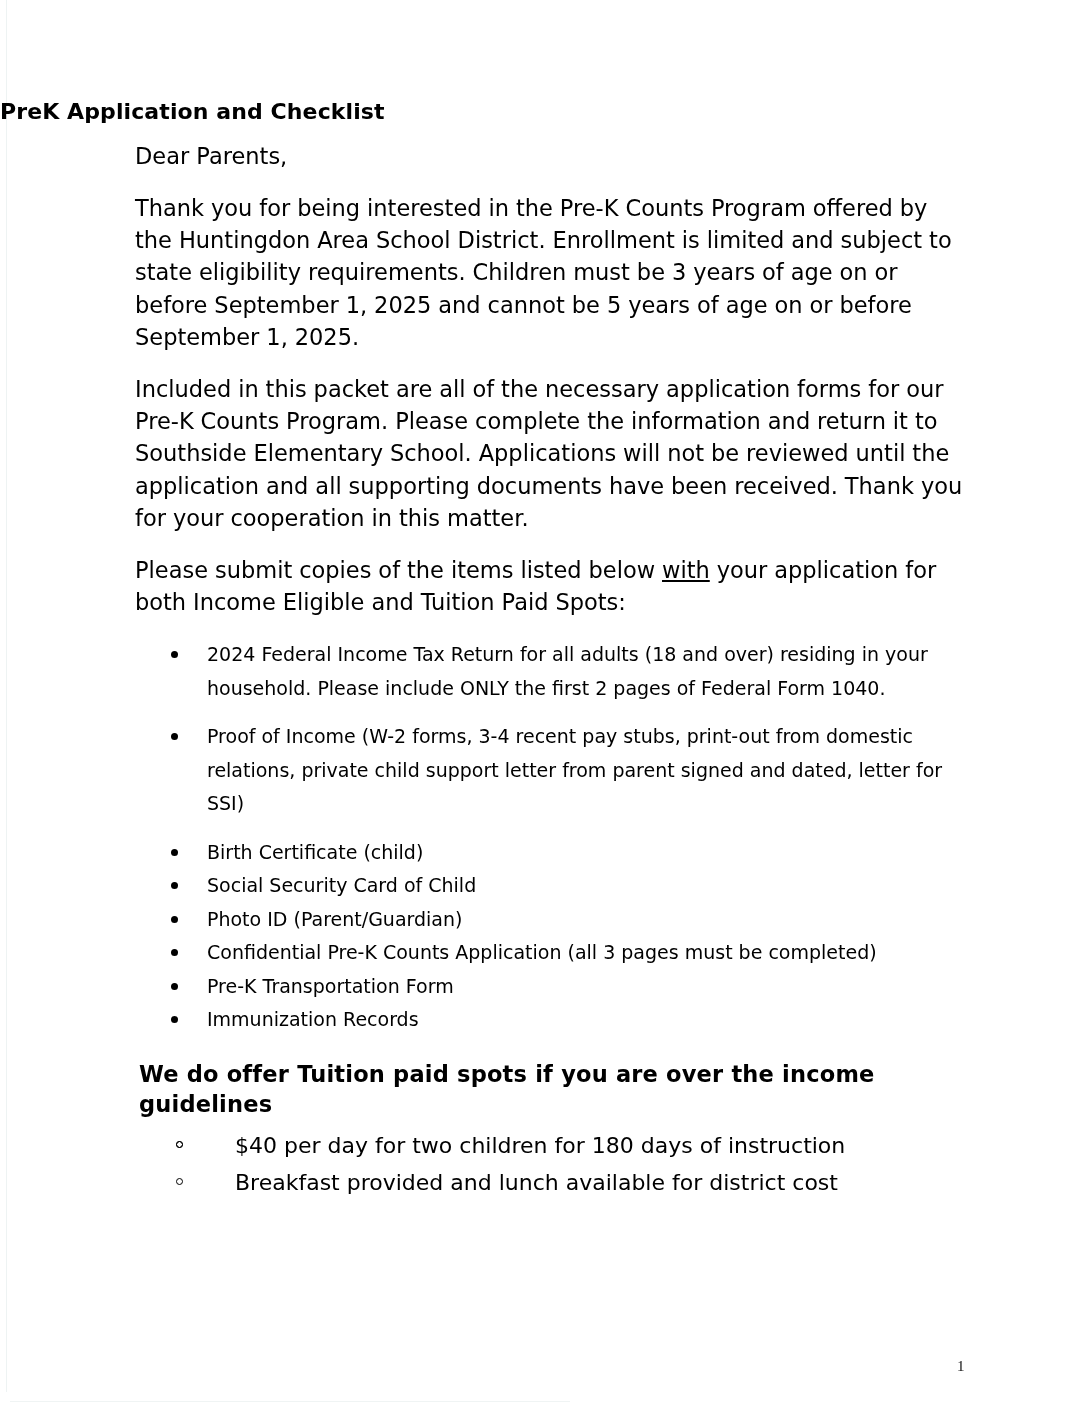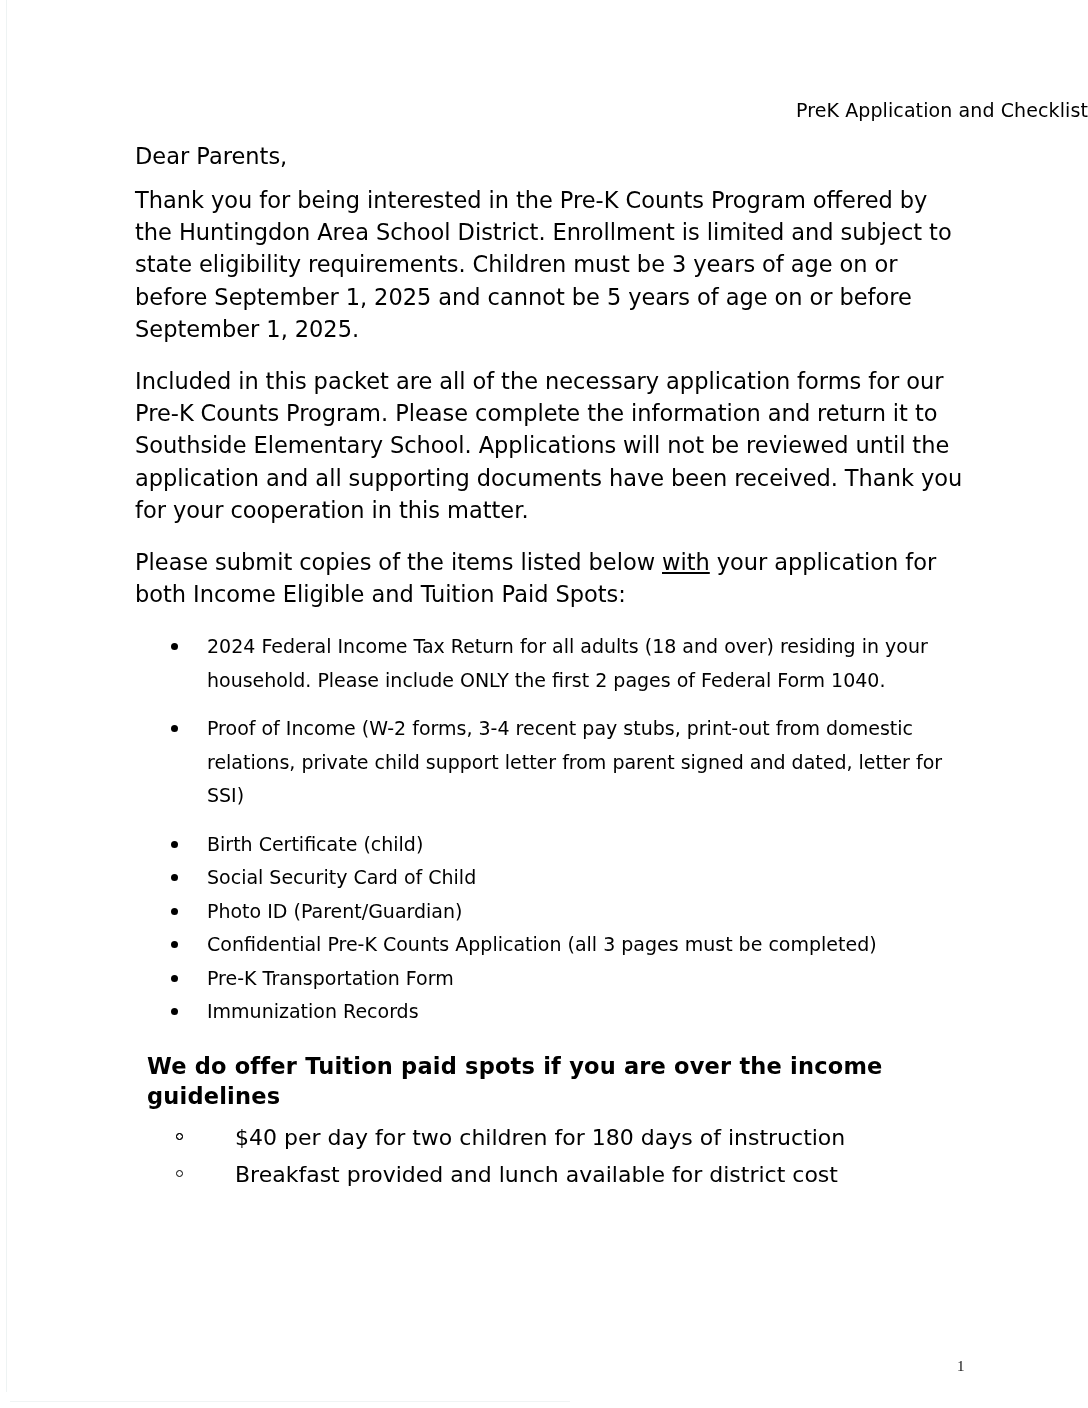--- a/index.html
+++ b/index.html
@@ -36,39 +36,39 @@
     width: 560px;
     height: 1px;
     background: #f0f4f4;
   }
 
   .doc-title {
     position: absolute;
     left: 0;
     top: 79px;
     width: 1088px;
-    text-align: right;
-    font-size: 19px;
+    text-align: left;
+    font-size: 22px;
     line-height: 36px;
     letter-spacing: 0.1px;
     font-family: "DejaVu Sans", sans-serif;
-    font-weight: 400;
+    font-weight: 700;
   }
 
   .content {
     position: absolute;
     left: 135px;
     top: 140px;
     width: 828px;
   }
 
   .salutation {
     font-size: 22.5px;
     line-height: 32px;
-    margin: 0 0 12px 0;
+    margin: 0 0 20px 0;
   }
 
   .para {
     font-size: 22.5px;
     line-height: 32.2px;
     margin: 0 0 20px 0;
     text-align: left;
     word-spacing: -0.2px;
   }
 
@@ -104,21 +104,21 @@
     height: 7px;
     border-radius: 50%;
     background: #000000;
   }
 
   
   .offer-heading {
     font-size: 22.5px;
     line-height: 30px;
     font-weight: bold;
-    margin: 22px 0 6px 12px;
+    margin: 22px 0 6px 4px;
     letter-spacing: 0.2px;
   }
 
   
   .tuition-list {
     margin: 8px 0 0 0;
     padding: 0;
     list-style: none;
   }
 

